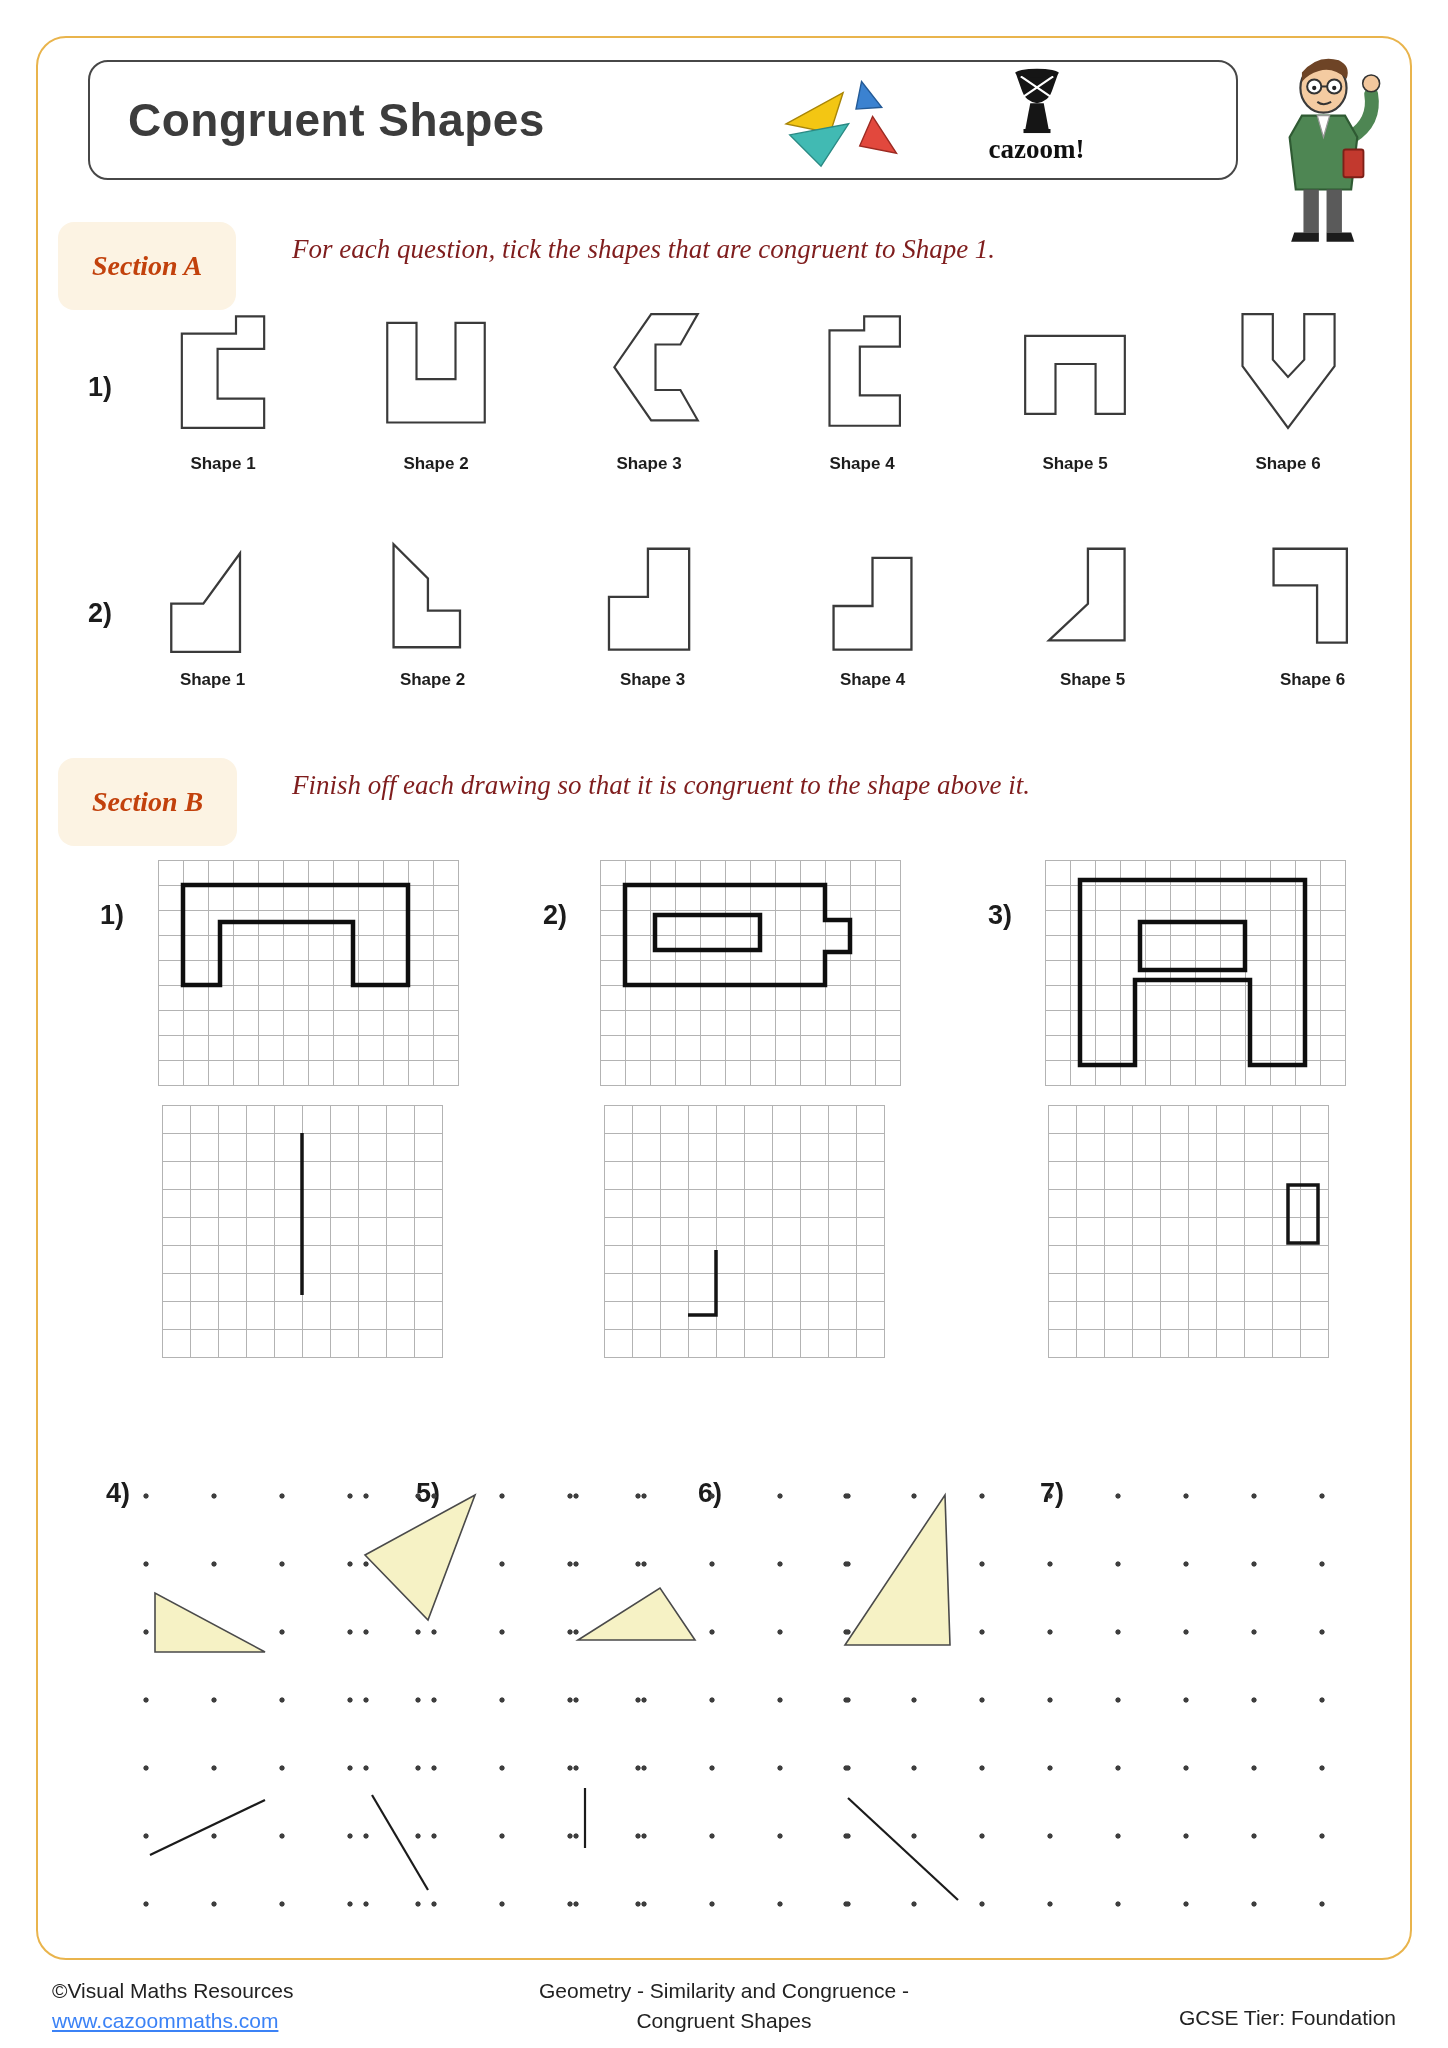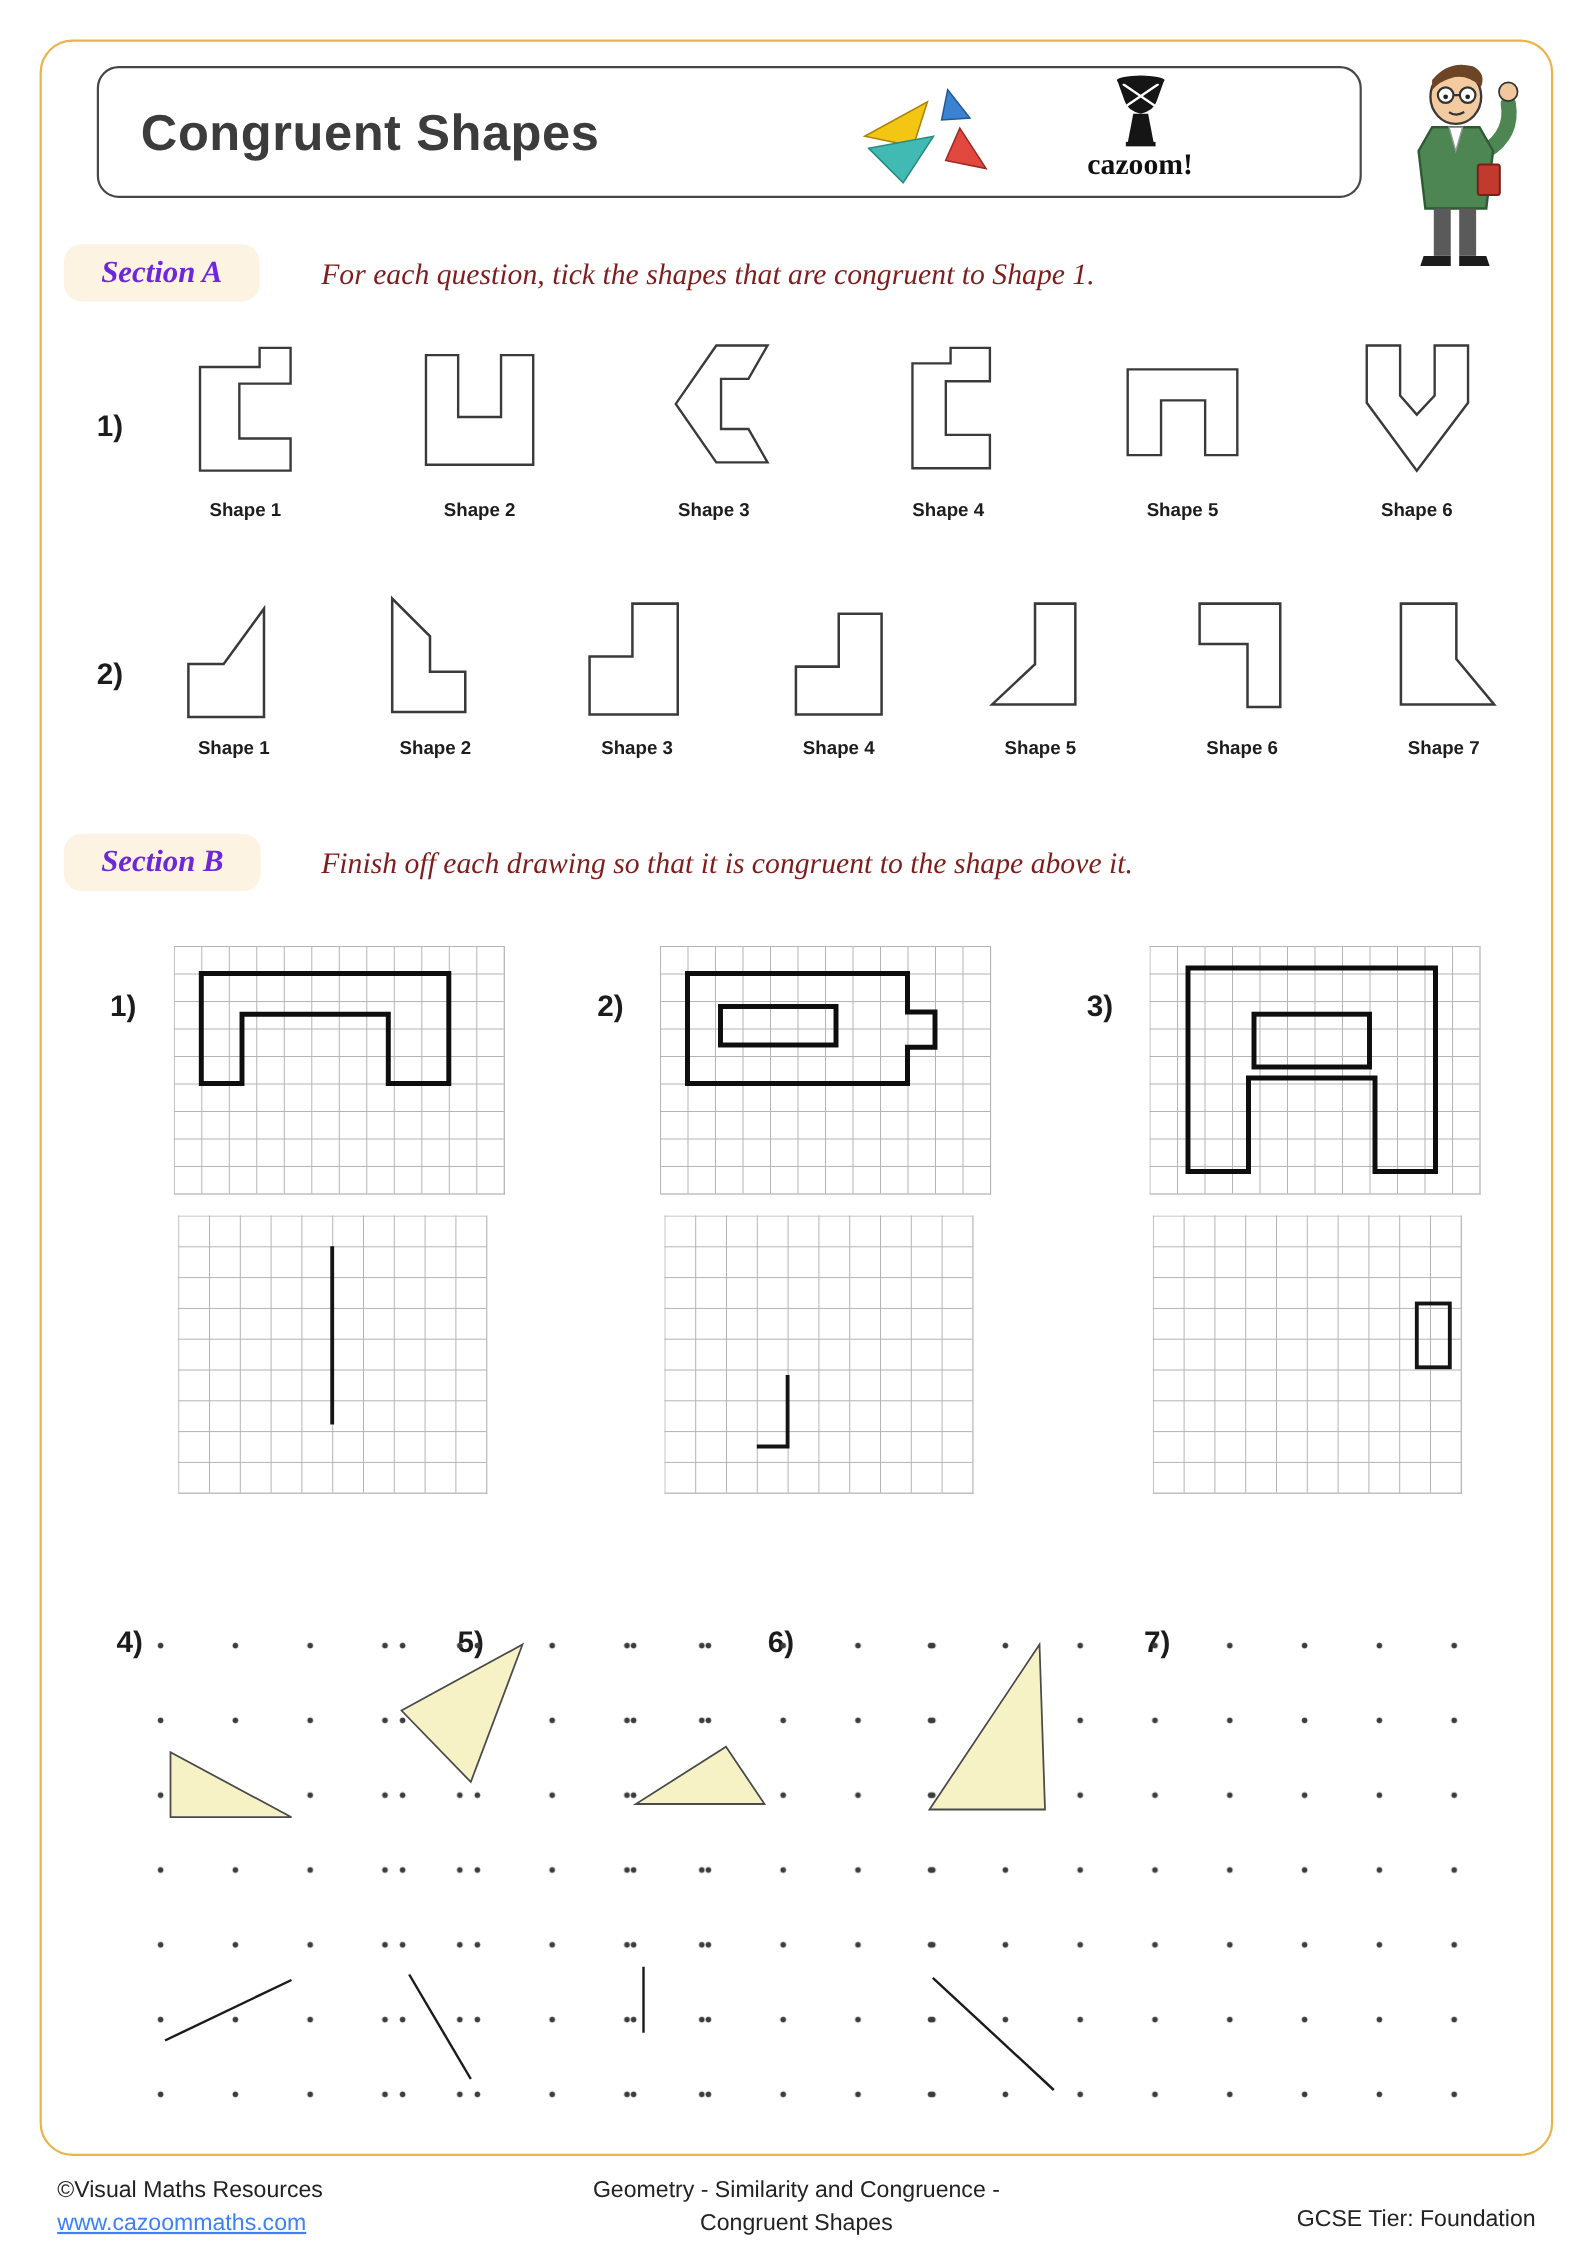--- a/index.html
+++ b/index.html
@@ -11,22 +11,22 @@
   .header-box{position:absolute;left:88px;top:60px;width:1150px;height:120px;
        border:2px solid #474747;border-radius:20px;background:#fff;box-sizing:border-box;}
   .page-title{position:absolute;left:38px;top:50%;transform:translateY(-50%);
        font-size:46px;font-weight:bold;color:#3c3c3c;letter-spacing:.5px;}
   .tri-logo{position:absolute;right:305px;top:14px;width:150px;height:92px;}
   .cazoom{position:absolute;right:112px;top:6px;width:175px;height:110px;text-align:center;}
   .cazoom svg{display:block;margin:0 auto;}
   .cazoom-text{font-family:"Liberation Serif",serif;font-weight:bold;font-size:27px;color:#101010;line-height:1;}
   .teacher{position:absolute;left:1255px;top:48px;width:140px;height:200px;}
   
-  .section-label{position:absolute;background:#FCF3E3;border-radius:16px;padding:10px 34px;
-       font-family:"Liberation Serif",serif;font-style:italic;font-weight:bold;font-size:28px;color:#6d28d9;}
+  .section-label{position:absolute;background:#FCF3E3;border-radius:16px;padding:28px 34px;
+       font-family:"Liberation Serif",serif;font-style:italic;font-weight:bold;font-size:28px;color:#c2410c;}
   .instruction{position:absolute;font-family:"Liberation Serif",serif;font-style:italic;
        font-size:27px;color:#7f1d1d;}
   .q-number{position:absolute;font-size:27px;font-weight:bold;color:#1c1c1c;}
   
   .shape-row{position:absolute;display:flex;justify-content:space-between;align-items:center;}
   .shape-cell{display:flex;flex-direction:column;align-items:center;}
   .shape-cell svg{display:block;}
   .shape-label{font-size:17px;font-weight:600;color:#1d1d1d;margin-top:9px;white-space:nowrap;}
   .outline{fill:#fff;stroke:#3a3a3a;stroke-width:2;stroke-linejoin:miter;}
   
@@ -177,26 +177,20 @@
         <path class="outline" d="M46,12 H78 V92 H12 L46,60 Z"></path>
         </svg>
       <div class="shape-label">Shape 5</div>
     </div>
     <div class="shape-cell">
       <svg width="115" height="126" viewBox="0 0 100 110">
         <path class="outline" d="M16,12 H80 V94 H54 V44 H16 Z"></path>
         </svg>
       <div class="shape-label">Shape 6</div>
     </div>
-    <div class="shape-cell">
-      <svg width="115" height="126" viewBox="0 0 100 110">
-        <path class="outline" d="M16,12 H60 V56 L90,92 H16 Z"></path>
-        </svg>
-      <div class="shape-label">Shape 7</div>
-    </div>
   </div>
 
   <div class="section-label" style="left:58px;top:758px;">Section B</div>
   <div class="instruction" style="left:292px;top:770px;">Finish off each drawing so that it is congruent to the shape above it.</div>
 
   <div class="q-number" style="left:100px;top:900px;">1)</div>
   <div class="q-number" style="left:543px;top:900px;">2)</div>
   <div class="q-number" style="left:988px;top:900px;">3)</div>
 
   <div class="grid top" style="left:158px;top:860px;">

